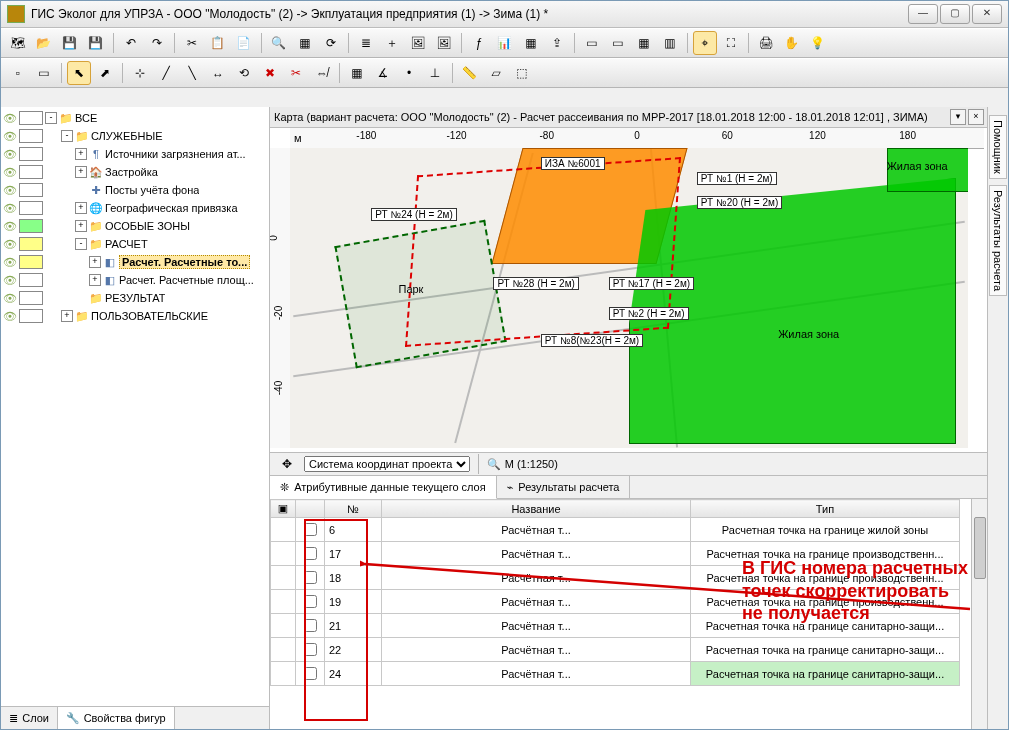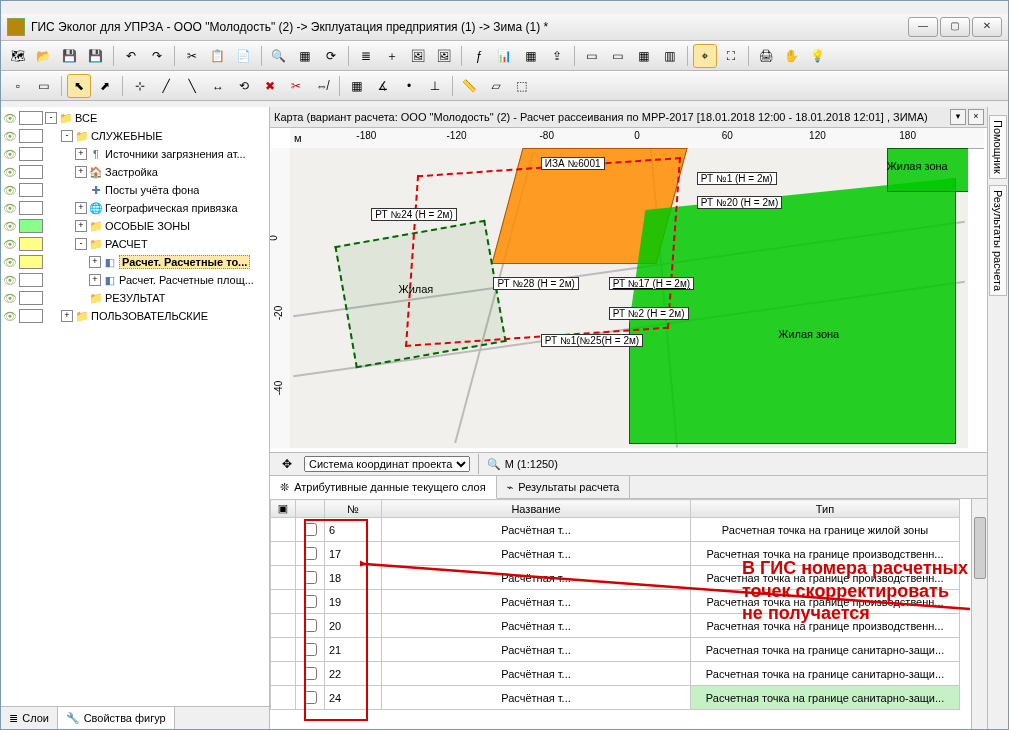--- a/index.html
+++ b/index.html
@@ -1,17 +1,17 @@
 <!DOCTYPE html>
 <html><head>
 <meta charset="utf-8">
 <style>
   html,body{margin:0;padding:0;font-family:Tahoma,Arial,sans-serif;font-size:11px;background:#ddd;color:#000;}
   .window{width:1009px;height:730px;margin:0 auto;background:#f0f0f0;border:1px solid #7a9ab5;box-sizing:border-box;position:relative;overflow:hidden;}
-  .titlebar{height:26px;background:linear-gradient(#f8f8f8,#e4e4e4);border-bottom:1px solid #bcbcbc;display:flex;align-items:center;padding:0 6px;font-size:12px;margin-top:13px;}
+  .titlebar{height:26px;background:linear-gradient(#f8f8f8,#e4e4e4);border-bottom:1px solid #bcbcbc;display:flex;align-items:center;padding:0 6px;font-size:12px;}
   .titlebar .app-ico{width:16px;height:16px;background:#b8860b;margin-right:6px;border:1px solid #7a5;}
   .titlebar .title{flex:1;white-space:nowrap;overflow:hidden;text-overflow:ellipsis;}
   .win-btns{display:flex;gap:2px;}
   .win-btn{width:28px;height:18px;border:1px solid #a0a0a0;background:linear-gradient(#fff,#e0e0e0);border-radius:3px;font-size:10px;line-height:16px;text-align:center;color:#333;}
   .menubar{height:22px;background:#f0f0f0;display:flex;align-items:center;padding:0 4px;gap:2px;}
   .menu-item{padding:2px 6px;border:1px solid transparent;}
   .caret{display:inline-block;margin-left:3px;border-left:3px solid transparent;border-right:3px solid transparent;border-top:4px solid #555;}
   .toolbar{height:28px;background:linear-gradient(#fafafa,#e2e2e2);border-top:1px solid #fff;border-bottom:1px solid #b5b5b5;display:flex;align-items:center;padding:0 4px;}
   .tbtn{width:22px;height:22px;margin:0 1px;border:1px solid transparent;border-radius:3px;display:flex;align-items:center;justify-content:center;font-size:12px;}
   .tbtn.on{background:#fde9a6;border-color:#d6a23a;}
@@ -302,24 +302,24 @@
               <div class="poly zone-green" style="left:50%;top:10%;width:48%;height:88%;clip-path:polygon(5% 12%,100% 0,100% 100%,0 100%,0 55%);"></div>
               <div class="poly zone-green" style="left:88%;top:0;width:12%;height:14%;"></div>
               <div class="poly zone-park" style="left:8%;top:28%;width:22%;height:40%;transform:rotate(-10deg);"></div>
               <div class="poly dashed-red" style="left:18%;top:6%;width:38%;height:56%;transform:skew(-8deg) rotate(-4deg);"></div>
 
               <div class="map-lbl small" style="left:37%;top:3%;">ИЗА №6001</div>
               <div class="map-lbl" style="left:60%;top:8%;">РТ №1 (H = 2м)</div>
               <div class="map-lbl" style="left:60%;top:16%;">РТ №20 (H = 2м)</div>
               <div class="map-lbl" style="left:12%;top:20%;">РТ №24 (H = 2м)</div>
               <div class="map-lbl" style="left:30%;top:43%;">РТ №28 (H = 2м)</div>
-              <div class="map-lbl" style="left:47%;top:43%;text-decoration:underline;">РТ №17 (H = 2м)</div>
+              <div class="map-lbl" style="left:47%;top:43%;">РТ №17 (H = 2м)</div>
               <div class="map-lbl" style="left:47%;top:53%;">РТ №2 (H = 2м)</div>
-              <div class="map-lbl" style="left:37%;top:62%;">РТ №1(№25(H = 2м)</div>
-              <div class="label-plain" style="left:16%;top:45%;">Жилая</div>
+              <div class="map-lbl" style="left:37%;top:62%;">РТ №8(№23(H = 2м)</div>
+              <div class="label-plain" style="left:16%;top:45%;">Парк</div>
               <div class="label-plain" style="left:72%;top:60%;">Жилая зона</div>
               <div class="label-plain" style="left:88%;top:4%;">Жилая зона</div>
             </div>
           </div>
 
           <div class="coord-bar">
             <span class="tbtn">✥</span>
             <select><option>Система координат проекта</option></select>
             <span class="sep"></span>
             <span>🔍</span>
@@ -367,27 +367,20 @@
                     <td class="chk"></td>
                     <td class="chk"><input type="checkbox" style=""></td>
                     <td class="num">18</td>
                     <td>Расчётная т...</td>
                     <td class="type">Расчетная точка на границе производственн...</td>
                   </tr>
                   <tr>
                     <td class="chk"></td>
                     <td class="chk"><input type="checkbox" style=""></td>
                     <td class="num">19</td>
-                    <td>Расчётная т...</td>
-                    <td class="type">Расчетная точка на границе производственн...</td>
-                  </tr>
-                  <tr>
-                    <td class="chk"></td>
-                    <td class="chk"><input type="checkbox" style=""></td>
-                    <td class="num">20</td>
                     <td>Расчётная т...</td>
                     <td class="type">Расчетная точка на границе производственн...</td>
                   </tr>
                   <tr>
                     <td class="chk"></td>
                     <td class="chk"><input type="checkbox" style=""></td>
                     <td class="num">21</td>
                     <td>Расчётная т...</td>
                     <td class="type">Расчетная точка на границе санитарно-защи...</td>
                   </tr>

